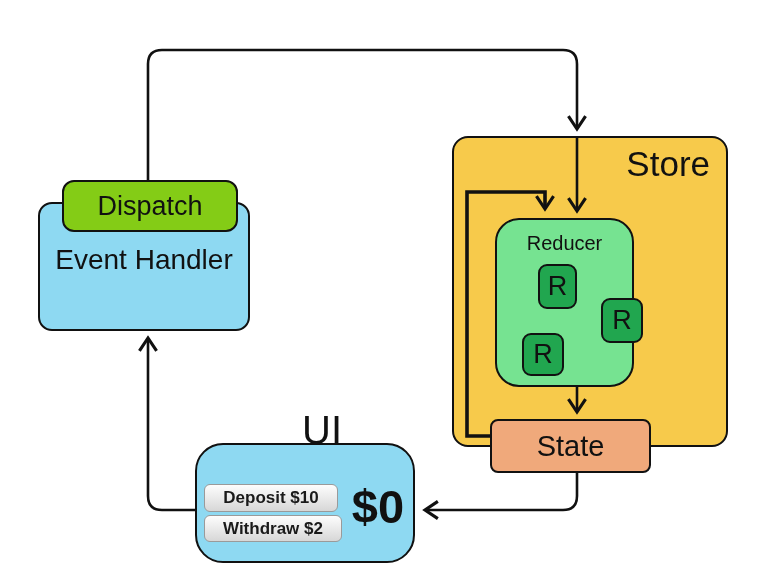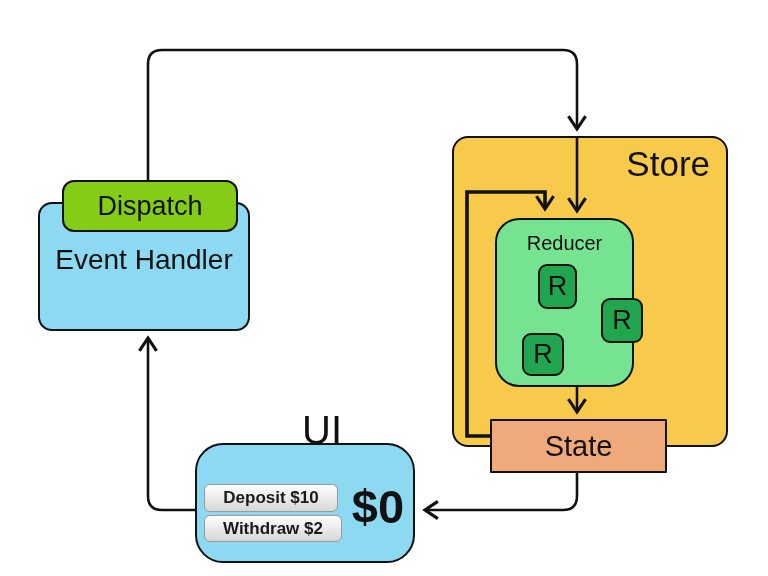--- a/index.html
+++ b/index.html
@@ -50,22 +50,22 @@
   .r-box {
     position: absolute; background: #21A64F;
     border: 2px solid #111; border-radius: 9px; box-sizing: border-box;
     display: flex; align-items: center; justify-content: center;
     font-size: 27px; color: #111; z-index: 4;
   }
   #r-1 { left: 538px; top: 264px; width: 39px; height: 45px; }
   #r-2 { left: 601px; top: 298px; width: 42px; height: 45px; }
   #r-3 { left: 522px; top: 333px; width: 42px; height: 43px; }
   #state {
-    left: 490px; top: 419px; width: 177px; height: 54px;
-    background: #F0A97B; border-radius: 1px; z-index: 5;
+    left: 490px; top: 419px; width: 161px; height: 54px;
+    background: #F0A97B; border-radius: 8px; z-index: 5;
     display: flex; align-items: center; justify-content: center;
     font-size: 29px;
   }
   #ui-label {
     left: 262px; top: 408px; width: 80px; text-align: right;
     font-size: 40px; z-index: 3;
   }
   #ui {
     left: 195px; top: 443px; width: 220px; height: 120px;
     background: #8ED9F2; border-radius: 28px; z-index: 3;

